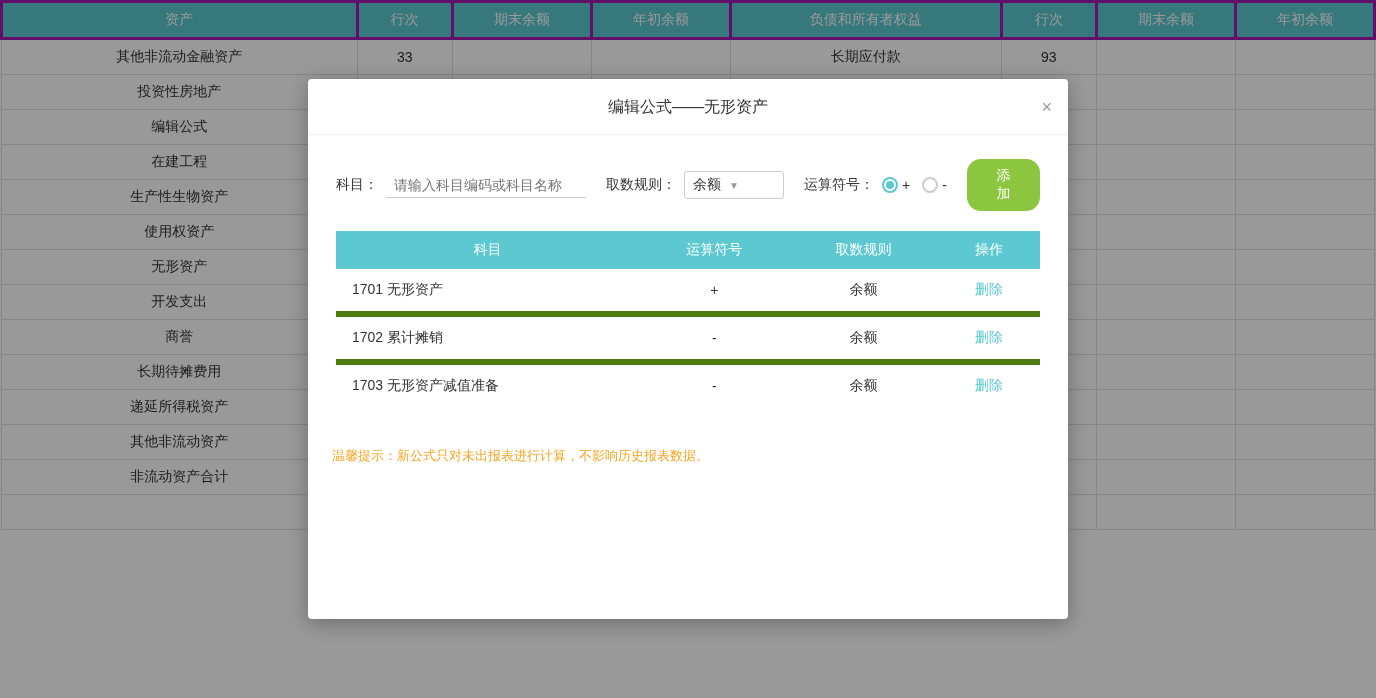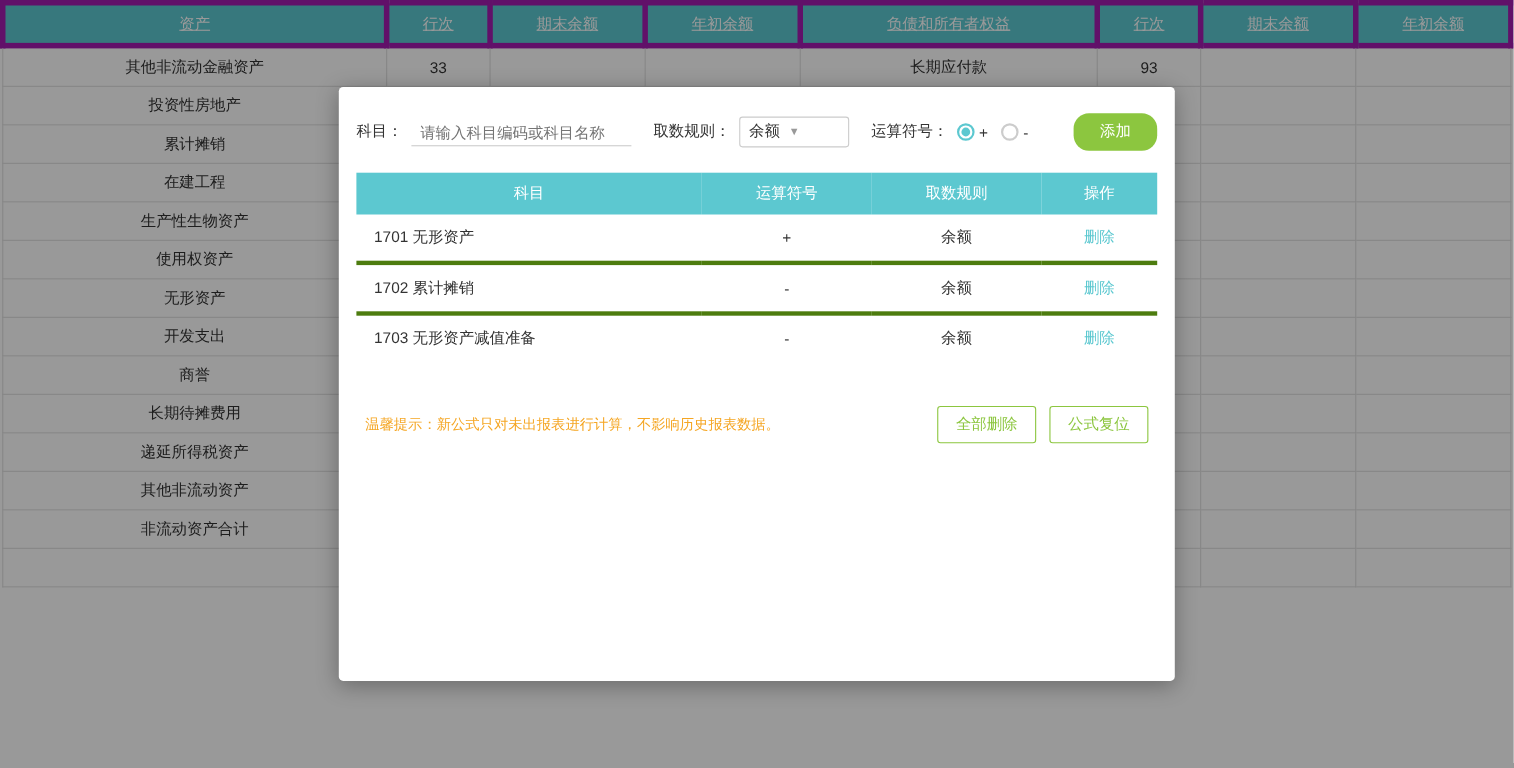--- a/index.html
+++ b/index.html
@@ -23,24 +23,23 @@
 
     .bg-table {
       width: 100%;
       border-collapse: collapse;
     }
 
     .bg-table th {
       background: #5cc8d0;
       color: #fff;
       padding: 8px 0;
-      border: 5px solid #a21caf;
+      border: 3px solid #a21caf;
       text-align: center;
       font-weight: normal;
-      text-decoration: underline;
     }
 
     .bg-table td {
       padding: 8px 12px;
       border: 1px solid #e0e0e0;
       color: #333;
       text-align: center;
     }
 
     
@@ -86,21 +85,21 @@
       transform: translateY(-50%);
       cursor: pointer;
       color: #999;
       font-size: 18px;
       line-height: 1;
       background: none;
       border: none;
     }
 
     .dialog-body {
-      padding: 24px 16px 0;
+      padding: 24px 28px 0;
     }
 
     
     .form-row {
       display: flex;
       align-items: center;
       margin-bottom: 20px;
       gap: 20px;
     }
 
@@ -217,21 +216,21 @@
     .data-table thead th {
       background: #5cc8d0;
       color: #fff;
       padding: 10px 16px;
       text-align: center;
       font-weight: normal;
       font-size: 14px;
     }
 
     .data-table tbody tr {
-      border-bottom: 4px solid #4d7c0f;
+      border-bottom: 6px solid #4d7c0f;
     }
 
     .data-table tbody tr:last-child {
       border-bottom: none;
       margin-top: 44px;
     }
 
     .data-table tbody td {
       padding: 12px 16px;
       text-align: center;
@@ -246,24 +245,24 @@
     .link-delete {
       color: #5cc8d0;
       cursor: pointer;
       text-decoration: none;
       text-align: right;
     }
 
     
     .dialog-footer {
       display: flex;
-      align-items: center;
       justify-content: space-between;
       padding: 20px 24px 20px;
       margin-top: 20px;
+      flex-direction: column;
     }
 
     .footer-hint {
       color: #f5a623;
       font-size: 13px;
     }
 
     .footer-buttons {
       display: flex;
       gap: 12px;
@@ -312,21 +311,21 @@
         <td>投资性房地产</td>
         <td></td>
           <td></td>
           <td></td>
         <td></td>
           <td></td>
           <td></td>
           <td></td>
       </tr>
       <tr>
-        <td>累计摊销</td>
+        <td>编辑公式</td>
         <td></td>
           <td></td>
           <td></td>
         <td></td>
           <td></td>
           <td></td>
           <td></td>
       </tr>
       <tr>
         <td>在建工程</td>
@@ -438,20 +437,24 @@
         <td></td>
           <td></td>
       </tr>
     </tbody>
   </table>
 </div>
 
 <div class="overlay">
   <div class="dialog">
 
+    <div class="dialog-header">
+      <span class="dialog-title">编辑公式——无形资产</span>
+      <button class="dialog-close">×</button>
+    </div>
 
     <div class="dialog-body">
 
       <div class="form-row">
 
         <div class="form-item">
           <span class="form-label">科目：</span>
           <input class="form-input" type="text" placeholder="请输入科目编码或科目名称" style="">
         </div>
 
@@ -513,19 +516,15 @@
             <td>
               <a class="link-delete">删除</a>
             </td>
           </tr>
         </tbody>
       </table>
     </div>
 
     <div class="dialog-footer">
       <span class="footer-hint">温馨提示：新公式只对未出报表进行计算，不影响历史报表数据。</span>
-      <div class="footer-buttons">
-        <button class="btn-outline">全部删除</button>
-        <button class="btn-outline">公式复位</button>
-      </div>
     </div>
   </div>
 </div>
 
 </body></html>

